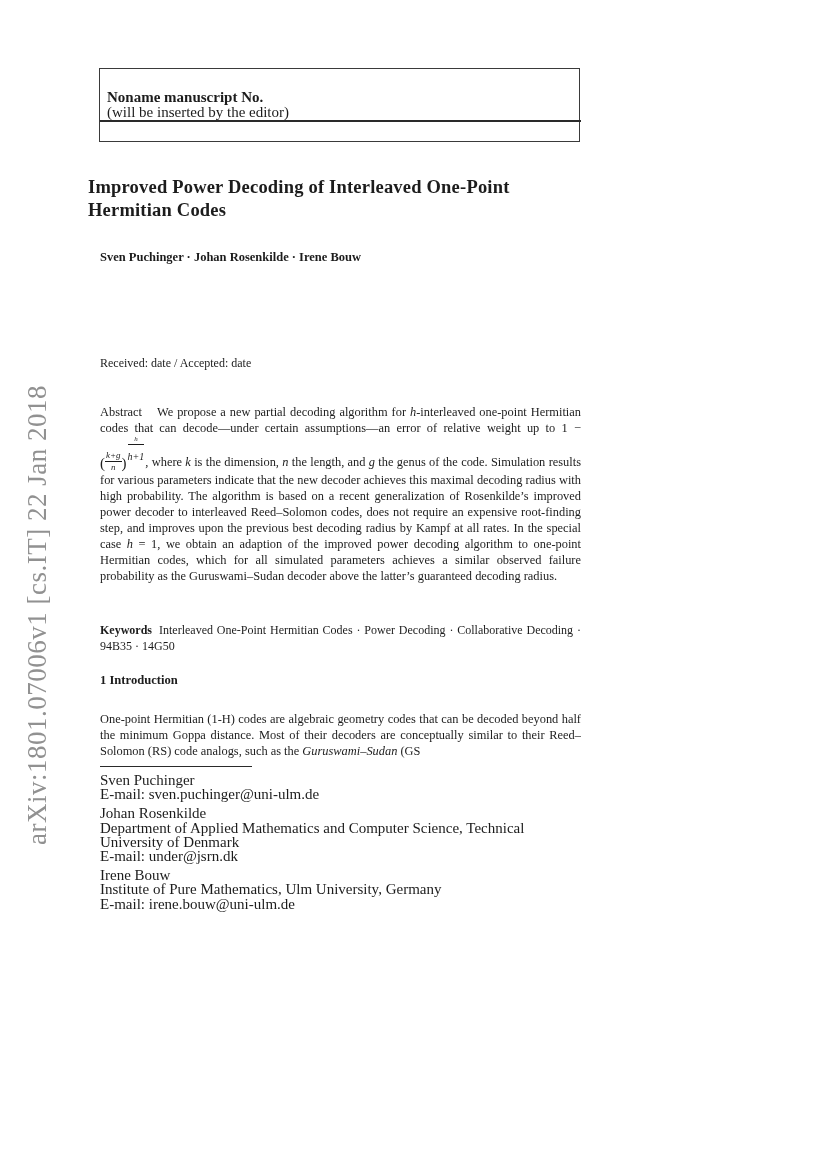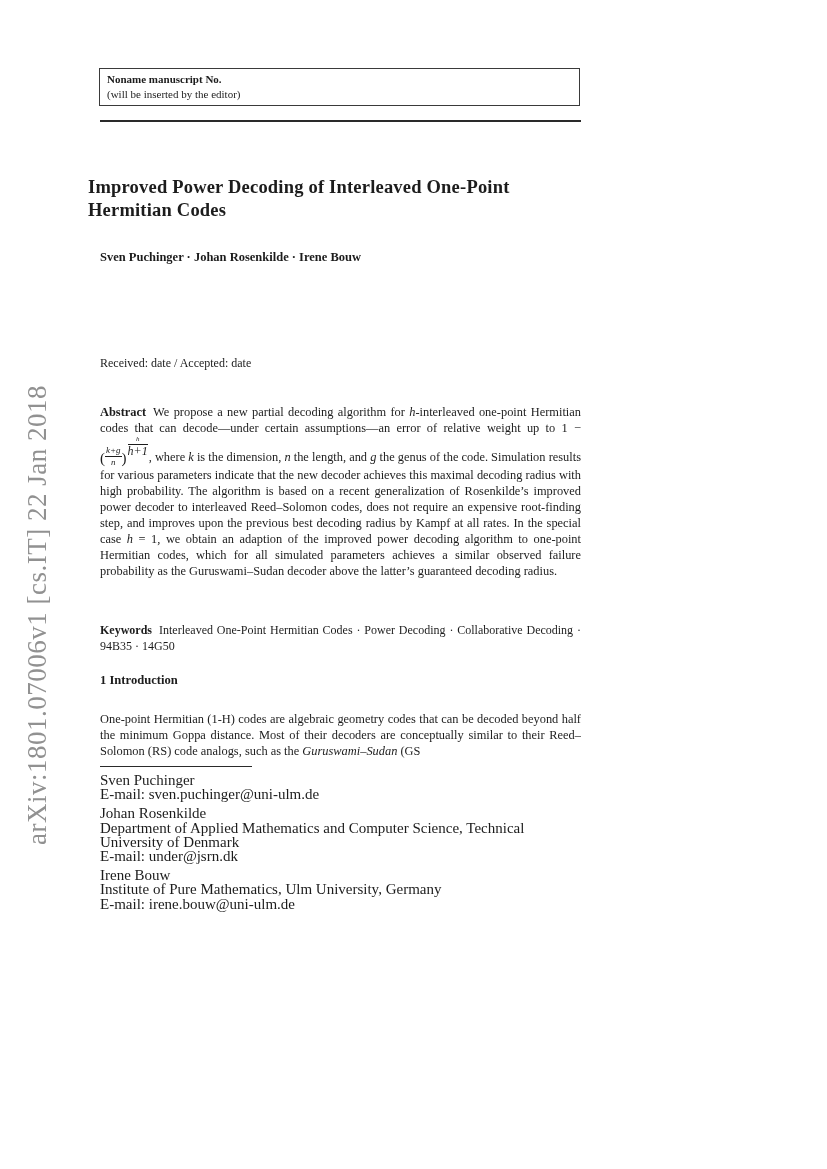--- a/index.html
+++ b/index.html
@@ -7,40 +7,40 @@
     position:relative;width:827px;height:1169px;background:#ffffff;overflow:hidden;
     font-family:"Liberation Serif", serif;color:#1c1c1c;
   }
   .watermark{
     position:absolute;top:615px;left:37px;
     transform:translate(-50%,-50%) rotate(-90deg);
     font-size:27px;color:#919191;white-space:nowrap;letter-spacing:0.5px;
   }
   .header-box{
     position:absolute;left:99px;top:68px;width:465px;
-    border:1px solid #3a3a3a;padding:3px 7px;
-    font-size:11px;line-height:15px;
+    border:1px solid #3a3a3a;padding:21px 7px;
+    font-size:15px;line-height:15px;
   }
   .header-box .bold-line{font-weight:bold;display:block;}
   .header-box .plain-line{display:block;}
   .header-rule{position:absolute;left:100px;top:120px;width:481px;height:2px;background:#2a2a2a;}
   .title{
     position:absolute;left:88px;top:176px;width:470px;
     font-size:18.5px;font-weight:bold;line-height:23px;letter-spacing:0.2px;
   }
   .authors{
     position:absolute;left:100px;top:249px;width:300px;
     font-size:12.5px;font-weight:bold;line-height:16px;
   }
   .received{position:absolute;left:100px;top:356px;font-size:12px;}
   .abstract{
     position:absolute;left:100px;top:404px;width:481px;
     font-size:12.4px;line-height:16px;text-align:justify;
   }
-  .abstract .label{font-weight:bold;margin-right:7px;}
+  .abstract .label{font-weight:normal;margin-right:15px;}
   .keywords{
     position:absolute;left:100px;top:622px;width:481px;
     font-size:12px;line-height:16px;text-align:justify;
   }
   .keywords .label{font-weight:bold;margin-right:7px;}
   .section-heading{position:absolute;left:100px;top:673px;font-size:12.6px;font-weight:bold;}
   .intro{
     position:absolute;left:100px;top:711px;width:481px;
     font-size:12.4px;line-height:16px;text-align:justify;
   }
@@ -49,21 +49,21 @@
   .footnote{margin-bottom:5px;}
   .footnote .fn-line{display:block;}
   
   .math{white-space:nowrap;}
   .paren{font-size:15px;vertical-align:-2px;}
   .frac{display:inline-block;text-align:center;vertical-align:-4px;font-style:italic;line-height:1;}
   .frac .fnum{display:block;font-size:9px;padding:0 1px 1px 1px;border-bottom:1px solid #1c1c1c;}
   .frac .fden{display:block;font-size:9px;padding-top:1px;}
   .expfrac{display:inline-block;text-align:center;vertical-align:6px;font-style:italic;line-height:1;margin-left:1px;margin-right:1px;}
   .expfrac .fnum{display:block;font-size:7px;padding:0 1px 0.5px 1px;border-bottom:1px solid #1c1c1c;}
-  .expfrac .fden{display:block;font-size:12px;padding-top:0;}
+  .expfrac .fden{display:block;font-size:10px;padding-top:7px;}
 </style>
 </head>
 <body>
 
 <div class="page">
 
   <div class="watermark">arXiv:1801.07006v1  [cs.IT]  22 Jan 2018</div>
 
   <div class="header-box">
     <span class="bold-line">Noname manuscript No.</span>

